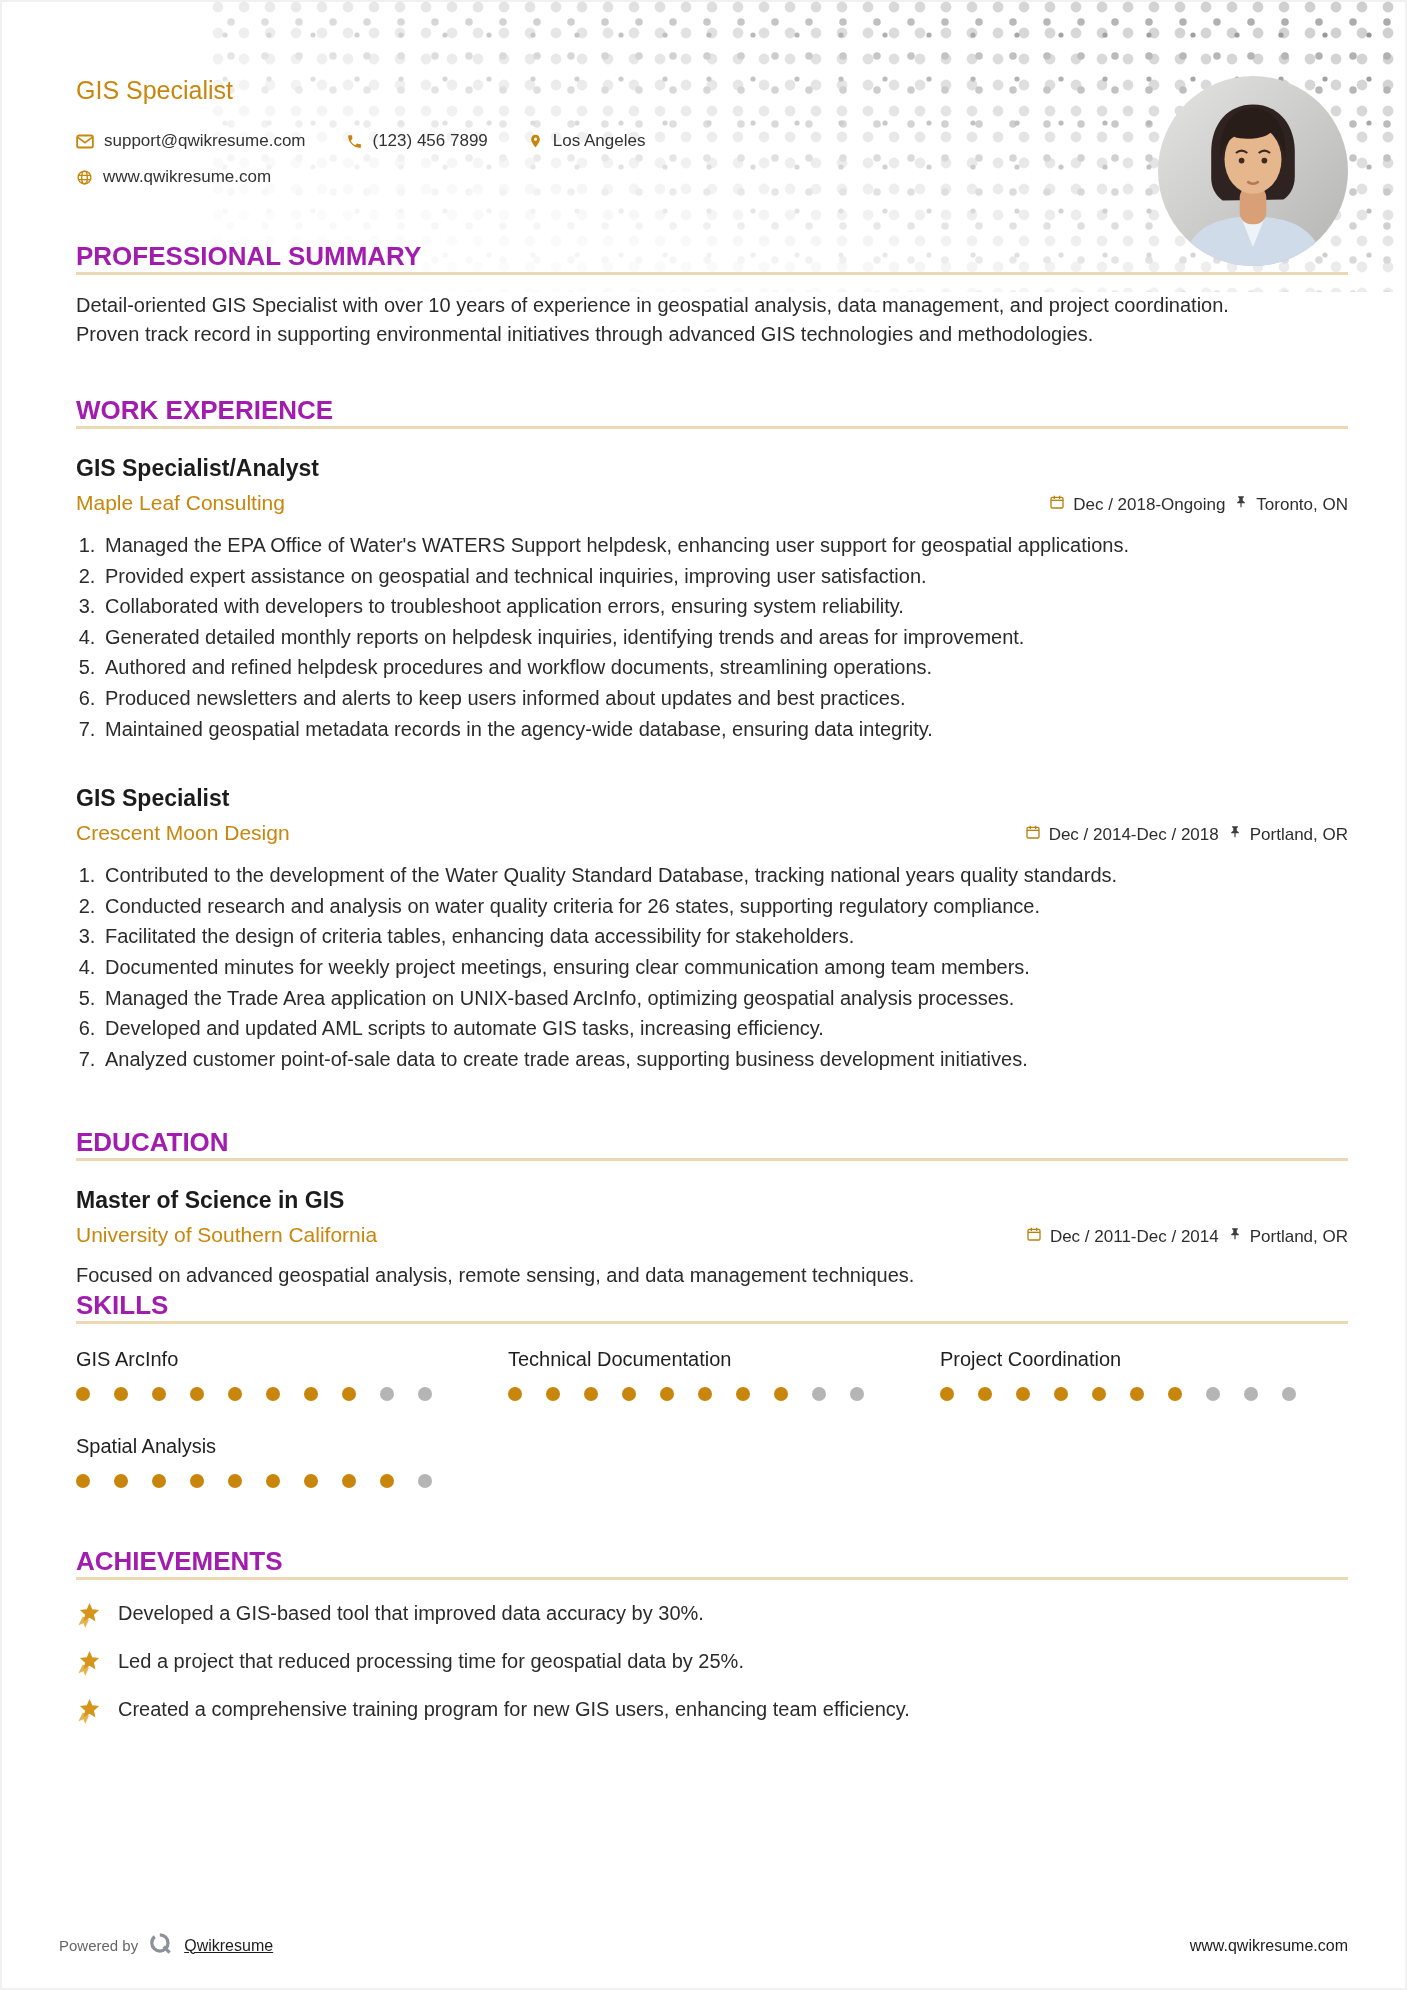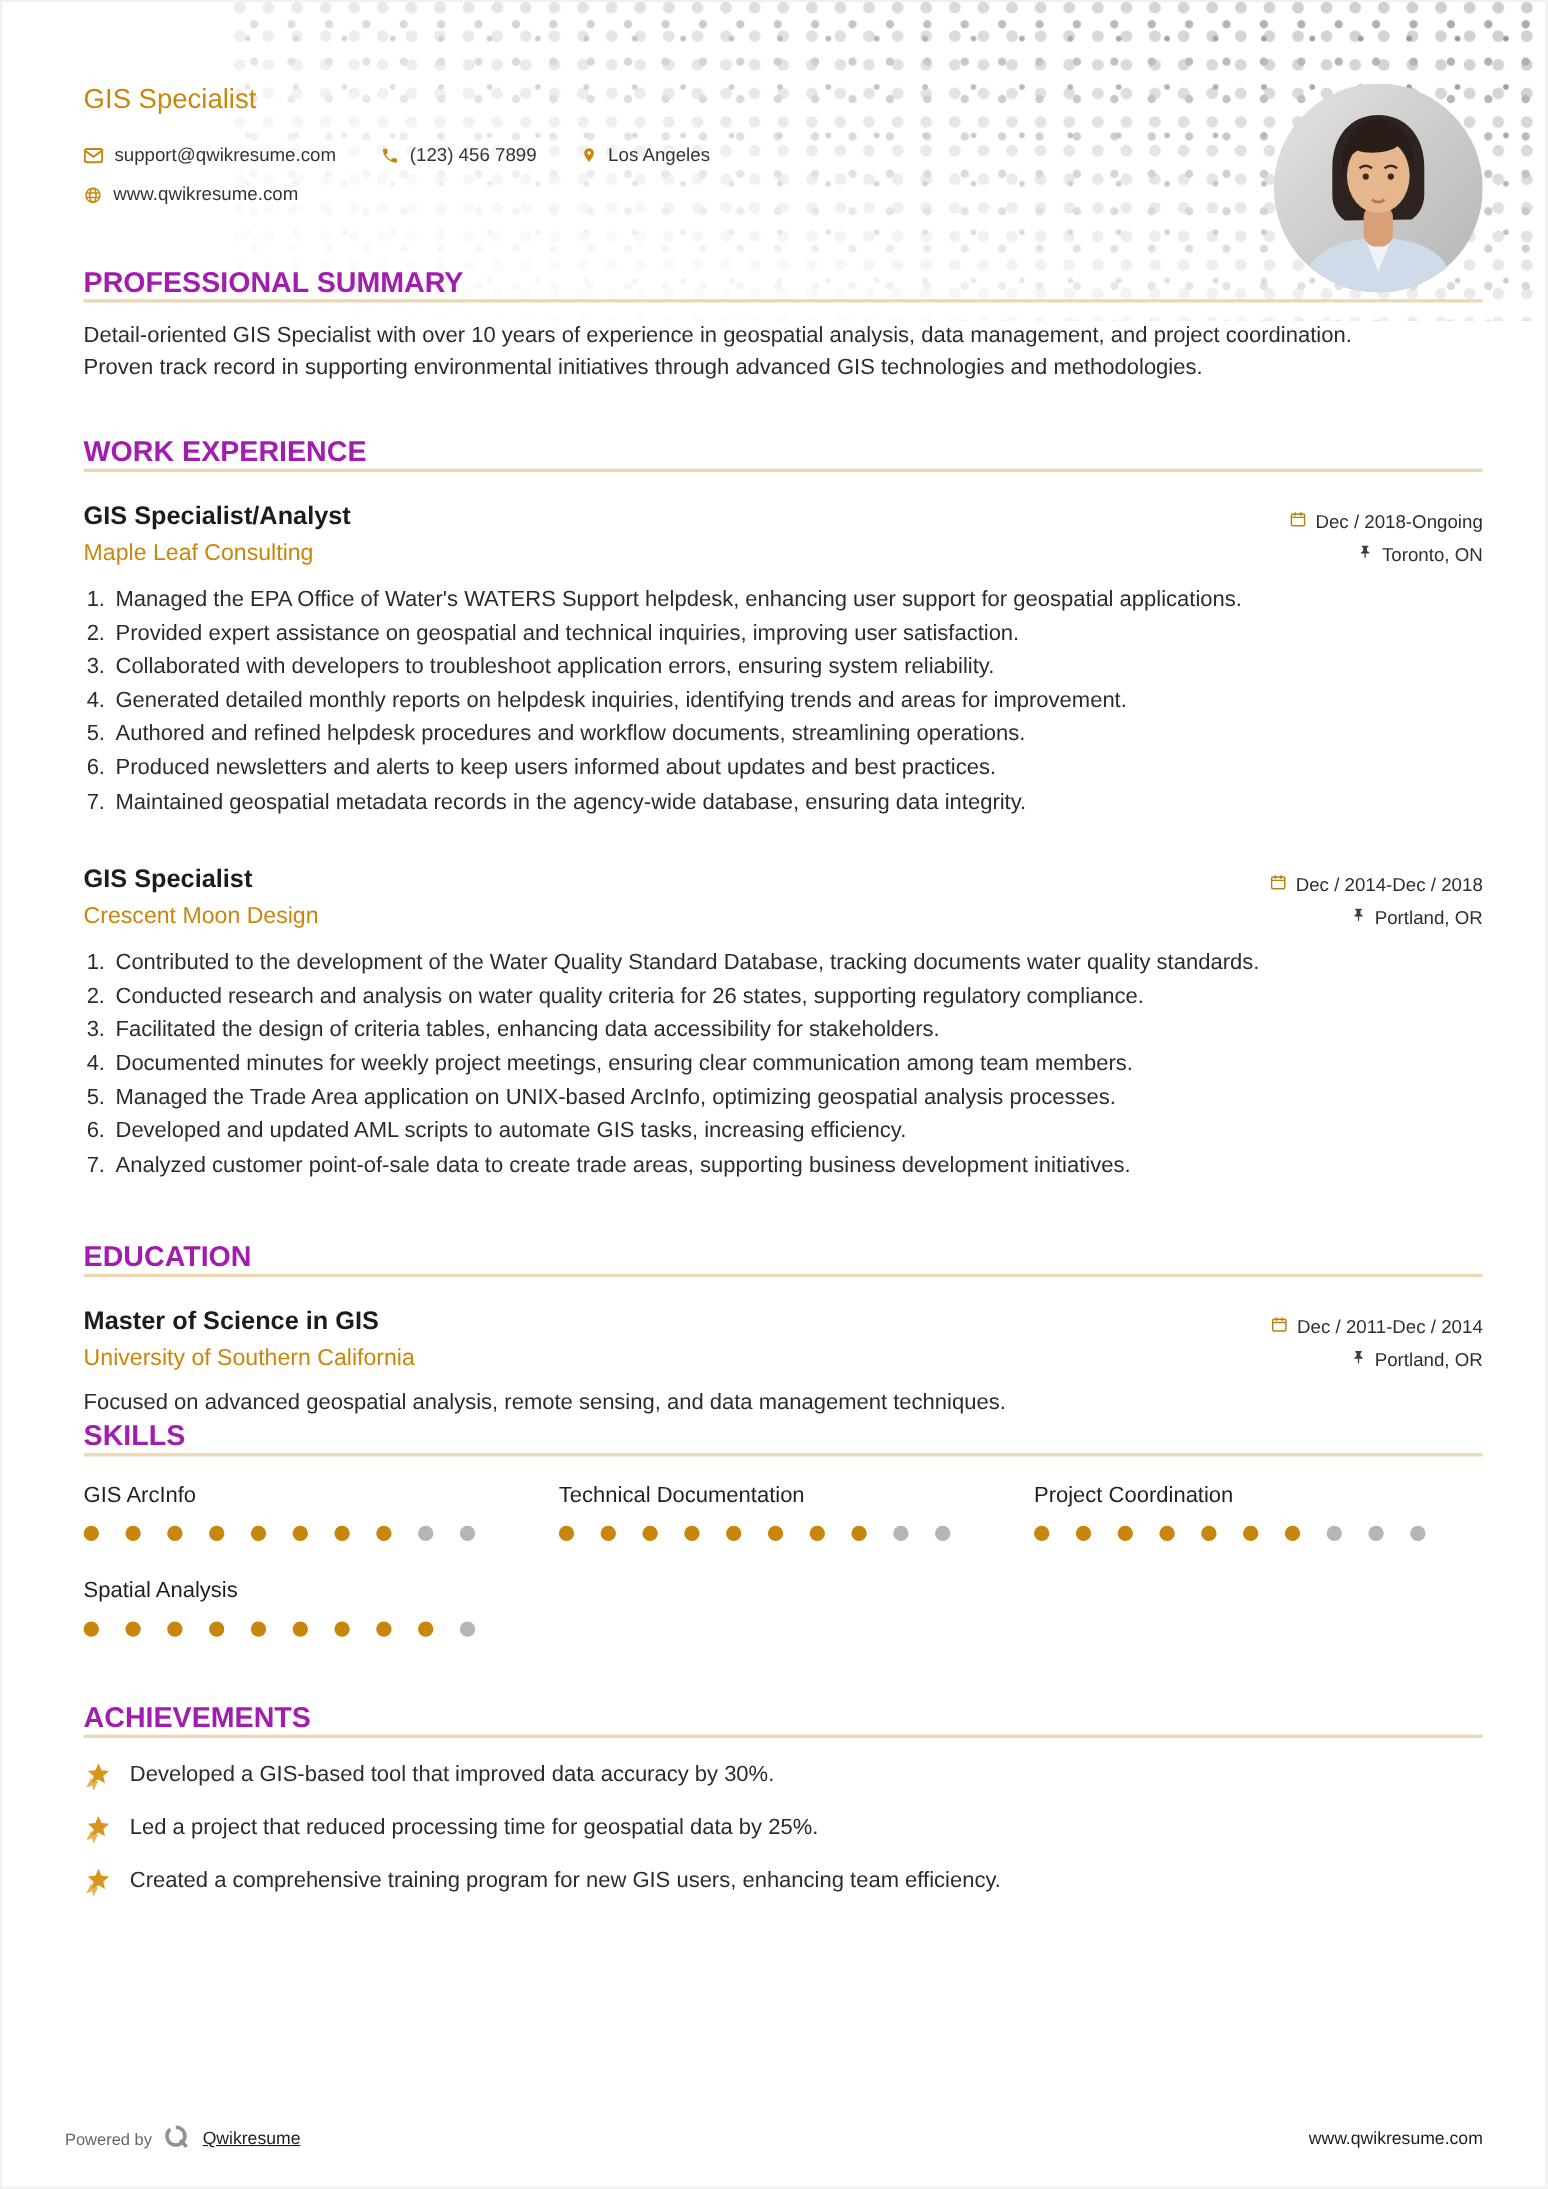--- a/index.html
+++ b/index.html
@@ -37,21 +37,21 @@
   .section-heading { font-size:26px; font-weight:700; color:#a21caf;
                      border-bottom:3px solid #ecd9b4; }
 
   .summary-text { margin-top:16px; font-size:20px; line-height:1.45; color:#2b2b2b; max-width:1210px; }
 
   .job { margin-top:26px; }
   .job + .job { margin-top:42px; }
   .job-header { display:flex; justify-content:space-between; align-items:flex-end; }
   .job-title { font-size:23px; font-weight:700; color:#1c1c1c; }
   .company { margin-top:9px; font-size:21px; color:#c8860d; }
-  .job-meta { display:flex; flex-direction:column; align-items:flex-end; gap:9px; padding-top:4px; }
+  .job-meta { display:flex; flex-direction:row; align-items:flex-end; gap:9px; padding-top:4px; }
   .meta-row { display:flex; align-items:center; gap:8px; font-size:17px; color:#2e2e2e; }
 
   ol.bullets { margin-top:16px; padding-left:25px; font-size:20px; line-height:1.43; color:#2b2b2b; }
   ol.bullets li { margin-bottom:2px; padding-left:4px; }
 
   .edu-desc { margin-top:14px; font-size:20px; line-height:1.45; color:#2b2b2b; }
 
   .skills-grid { display:grid; grid-template-columns:repeat(3,1fr); column-gap:24px; row-gap:34px; margin-top:24px; }
   .skill-name { font-size:20px; color:#1f1f1f; }
   .dots-row { display:flex; gap:24px; margin-top:16px; }
@@ -236,21 +236,21 @@
             <span>
               <svg width="14" height="16" viewBox="0 0 24 24">
                   <path d="M7 2h10v2l-2 1v5l3.5 2.5V14H13v6l-1 2-1-2v-6H5.5v-1.5L9 10V5L7 4V2z" fill="#3d3d3d"></path>
                 </svg>
             </span>
             <span>Portland, OR</span>
           </div>
         </div>
       </div>
       <ol class="bullets">
-          <li>Contributed to the development of the Water Quality Standard Database, tracking documents water quality standards.</li>
+          <li>Contributed to the development of the Water Quality Standard Database, tracking national years quality standards.</li>
           <li>Conducted research and analysis on water quality criteria for 26 states, supporting regulatory compliance.</li>
           <li>Facilitated the design of criteria tables, enhancing data accessibility for stakeholders.</li>
           <li>Documented minutes for weekly project meetings, ensuring clear communication among team members.</li>
           <li>Managed the Trade Area application on UNIX-based ArcInfo, optimizing geospatial analysis processes.</li>
           <li>Developed and updated AML scripts to automate GIS tasks, increasing efficiency.</li>
           <li>Analyzed customer point-of-sale data to create trade areas, supporting business development initiatives.</li>
         </ol>
     </div>
   </section>
 

